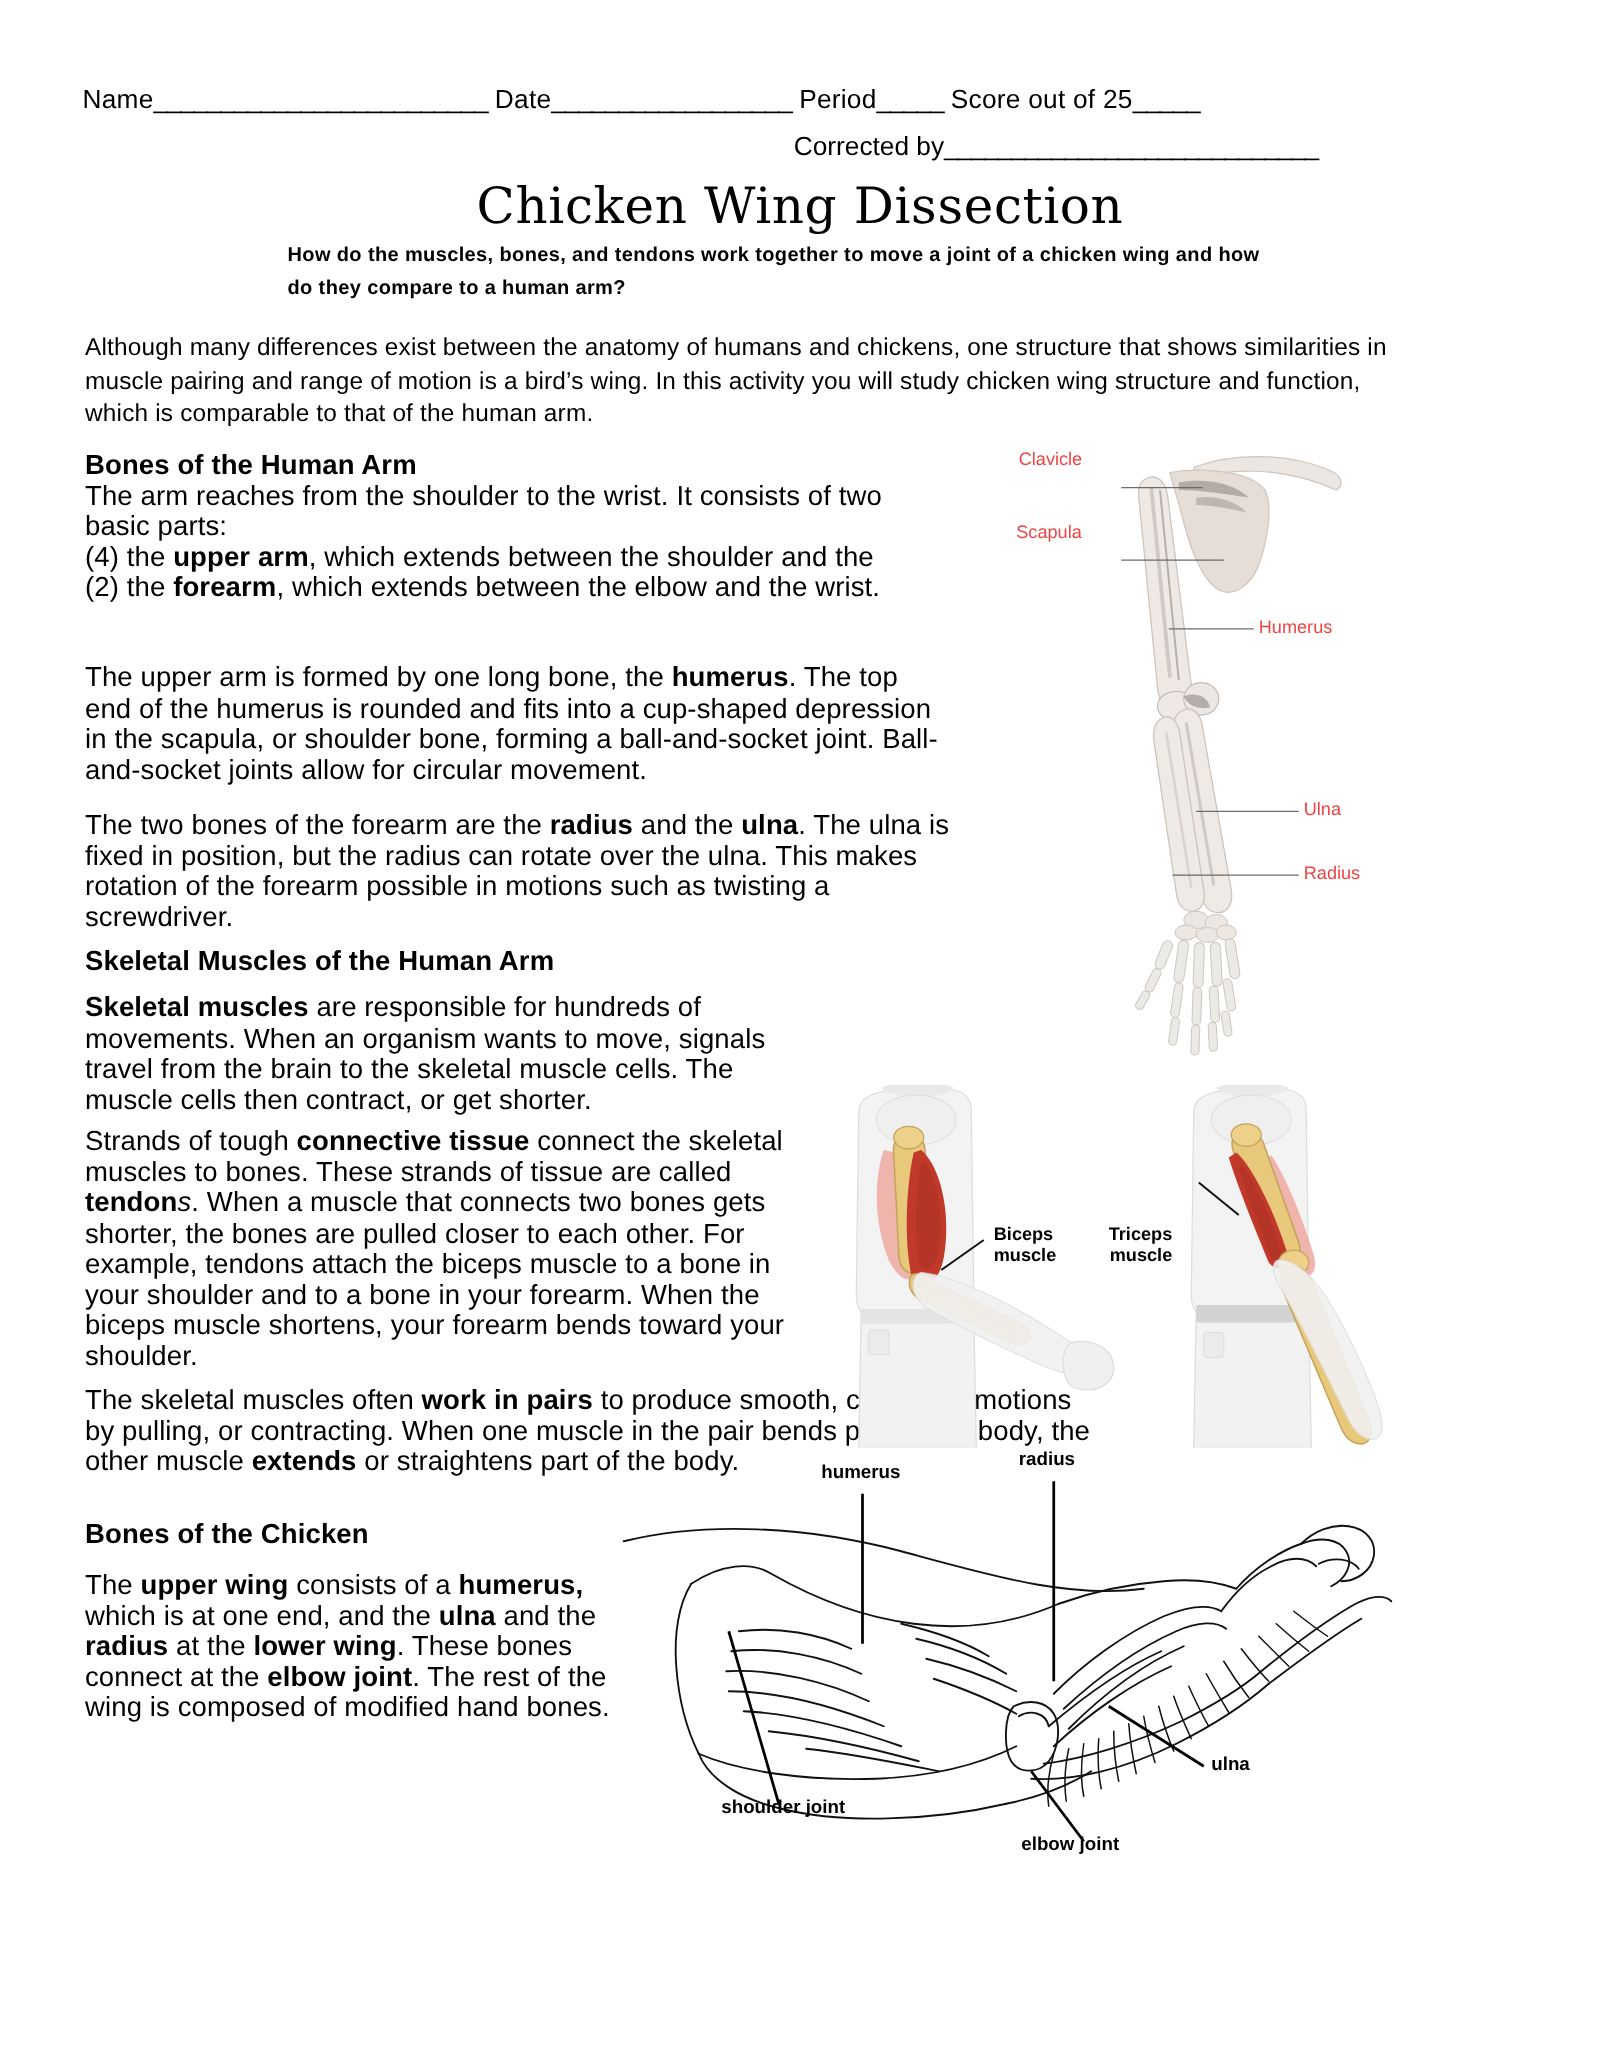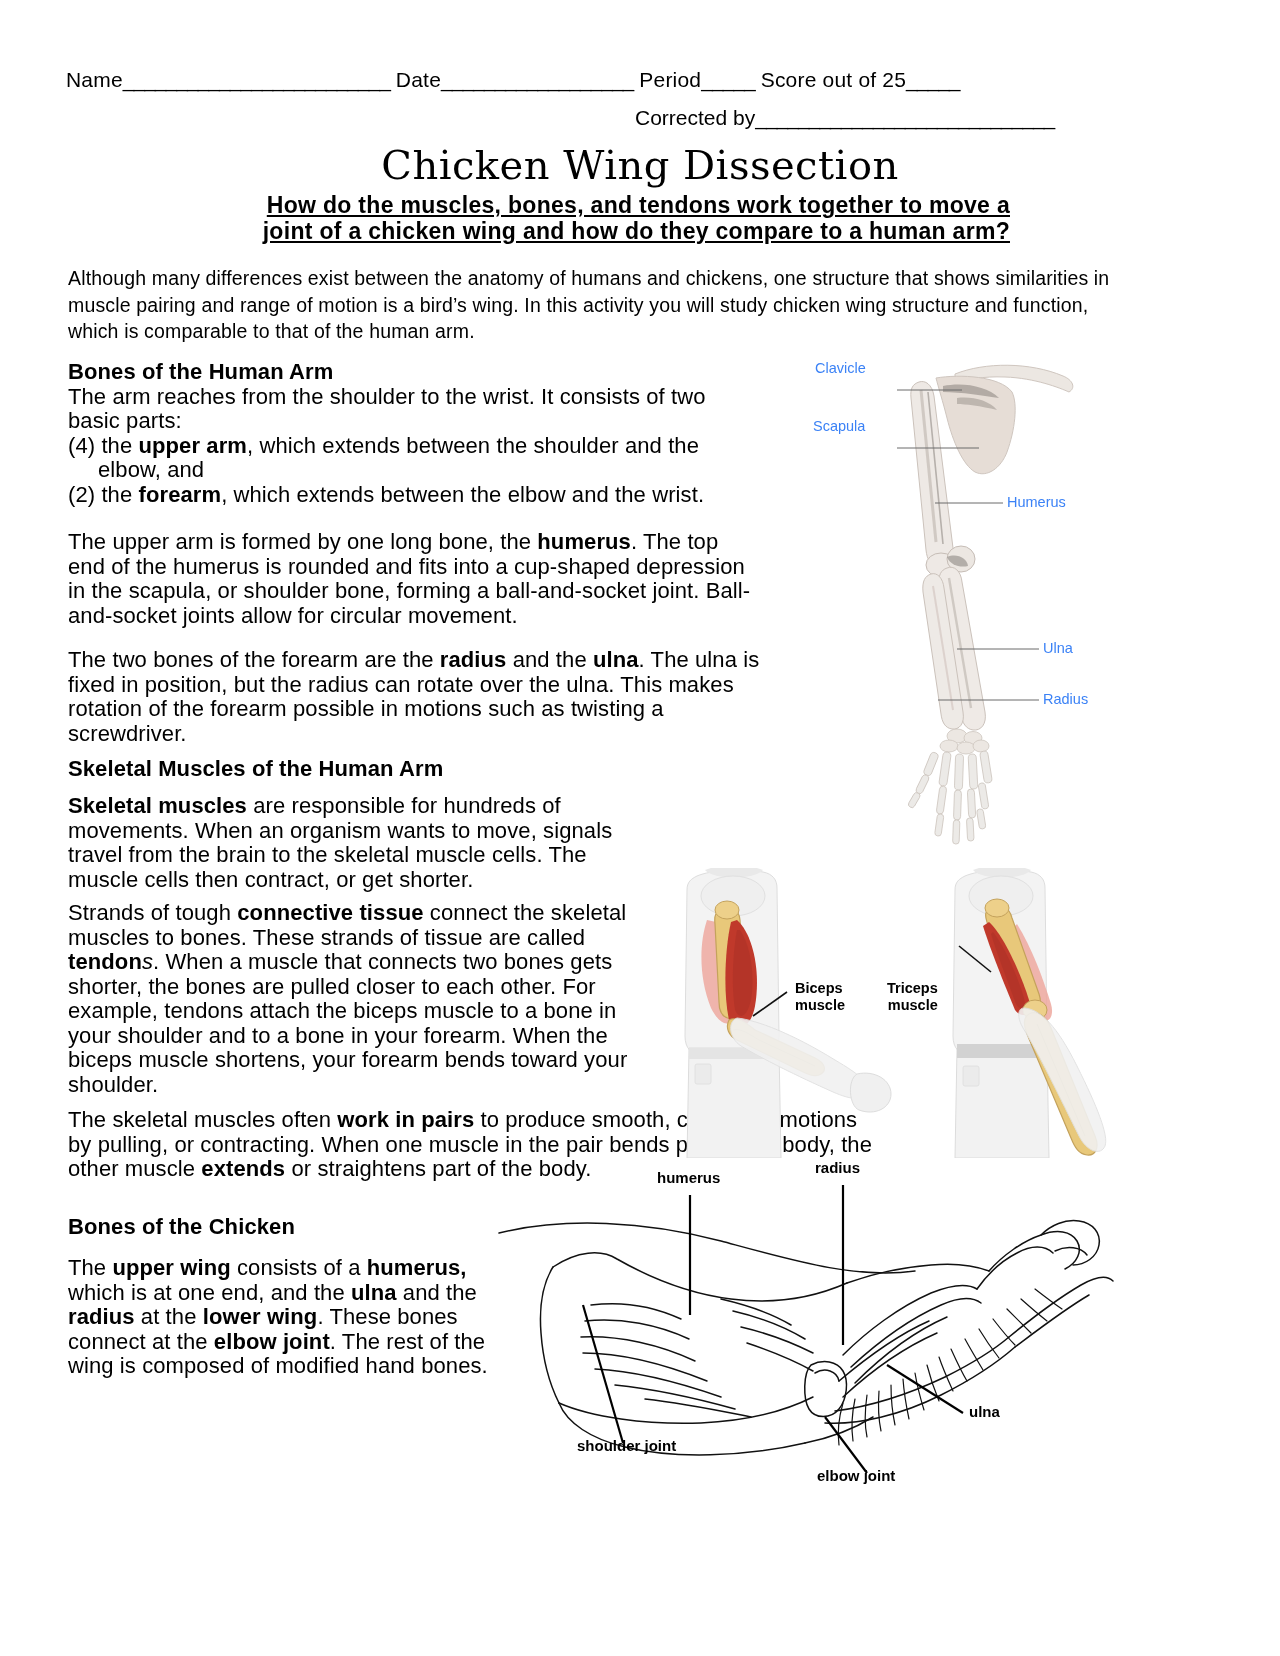--- a/index.html
+++ b/index.html
@@ -47,26 +47,25 @@
     text-align: center;
     font-family: "DejaVu Serif", serif;
     font-size: 40px;
     font-weight: 400;
     letter-spacing: 0.5px;
   }
   .subtitle {
     position: absolute;
     left: 230px; top: 192px;
     width: 780px;
-    text-align: right;
-    font-size: 23px;
+    text-align: left;
+    font-size: 16px;
     font-weight: bold;
     line-height: 26px;
     letter-spacing: 0.3px;
-    text-decoration: underline;
   }
 
   
   .intro {
     position: absolute;
     left: 68px; top: 265px;
     width: 1074px;
     font-size: 19.5px;
     line-height: 26.5px;
     letter-spacing: 0.15px;
@@ -99,21 +98,21 @@
   .fig-skeleton {
     position: absolute;
     left: 835px; top: 352px;
     width: 330px; height: 510px;
   }
   .fig-skeleton svg { display:block; }
   .sk-label {
     position: absolute;
     font-size: 14.5px;
     font-family: "Liberation Sans", sans-serif;
-    color: #3b82f6;
+    color: #ef4444;
     white-space: nowrap;
   }
 
   
   .fig-muscles {
     position: absolute;
     left: 645px; top: 868px;
     width: 520px; height: 290px;
   }
   .mz-label {
@@ -155,21 +154,21 @@
   </div>
 
   <div class="title">Chicken Wing Dissection</div>
   <div class="subtitle">How do the muscles, bones, and tendons work together to move a joint of a chicken wing and how do they compare to a human arm?</div>
 
   <div class="intro">Although many differences exist between the anatomy of humans and chickens, one structure that shows similarities in muscle pairing and range of motion is a bird’s wing.  In this activity you will study chicken wing structure and function, which is comparable to that of the human arm.</div>
 
   <div class="col sec-bones-human">
     <p class="h3">Bones of the Human Arm</p>
     <p>The arm reaches from the shoulder to the wrist. It consists of two basic parts:</p>
-    <p><span>(4) the </span><b>upper arm</b><span>, which extends between the shoulder and the</span><span class="indent">elbow, and</span></p>
+    <p><span>(4) the </span><b>upper arm</b><span>, which extends between the shoulder and the</span></p>
     <p><span>(2) the </span><b>forearm</b><span>, which extends between the elbow and the wrist.</span></p>
   </div>
 
   <div class="col sec-radius">
     <p><span>The two bones of the forearm are the </span><b>radius</b><span> and the </span><b>ulna</b><span>. The ulna is fixed in position, but the radius can rotate over the ulna. This makes rotation of the forearm possible in motions such as twisting a screwdriver.</span></p>
   </div>
 
   <div class="col sec-humerus">
     <p><span>The upper arm is formed by one long bone, the </span><b>humerus</b><span>. The top end of the humerus is rounded and fits into a cup-shaped depression in the scapula, or shoulder bone, forming a ball-and-socket joint. Ball-and-socket joints allow for circular movement.</span></p>
   </div>

